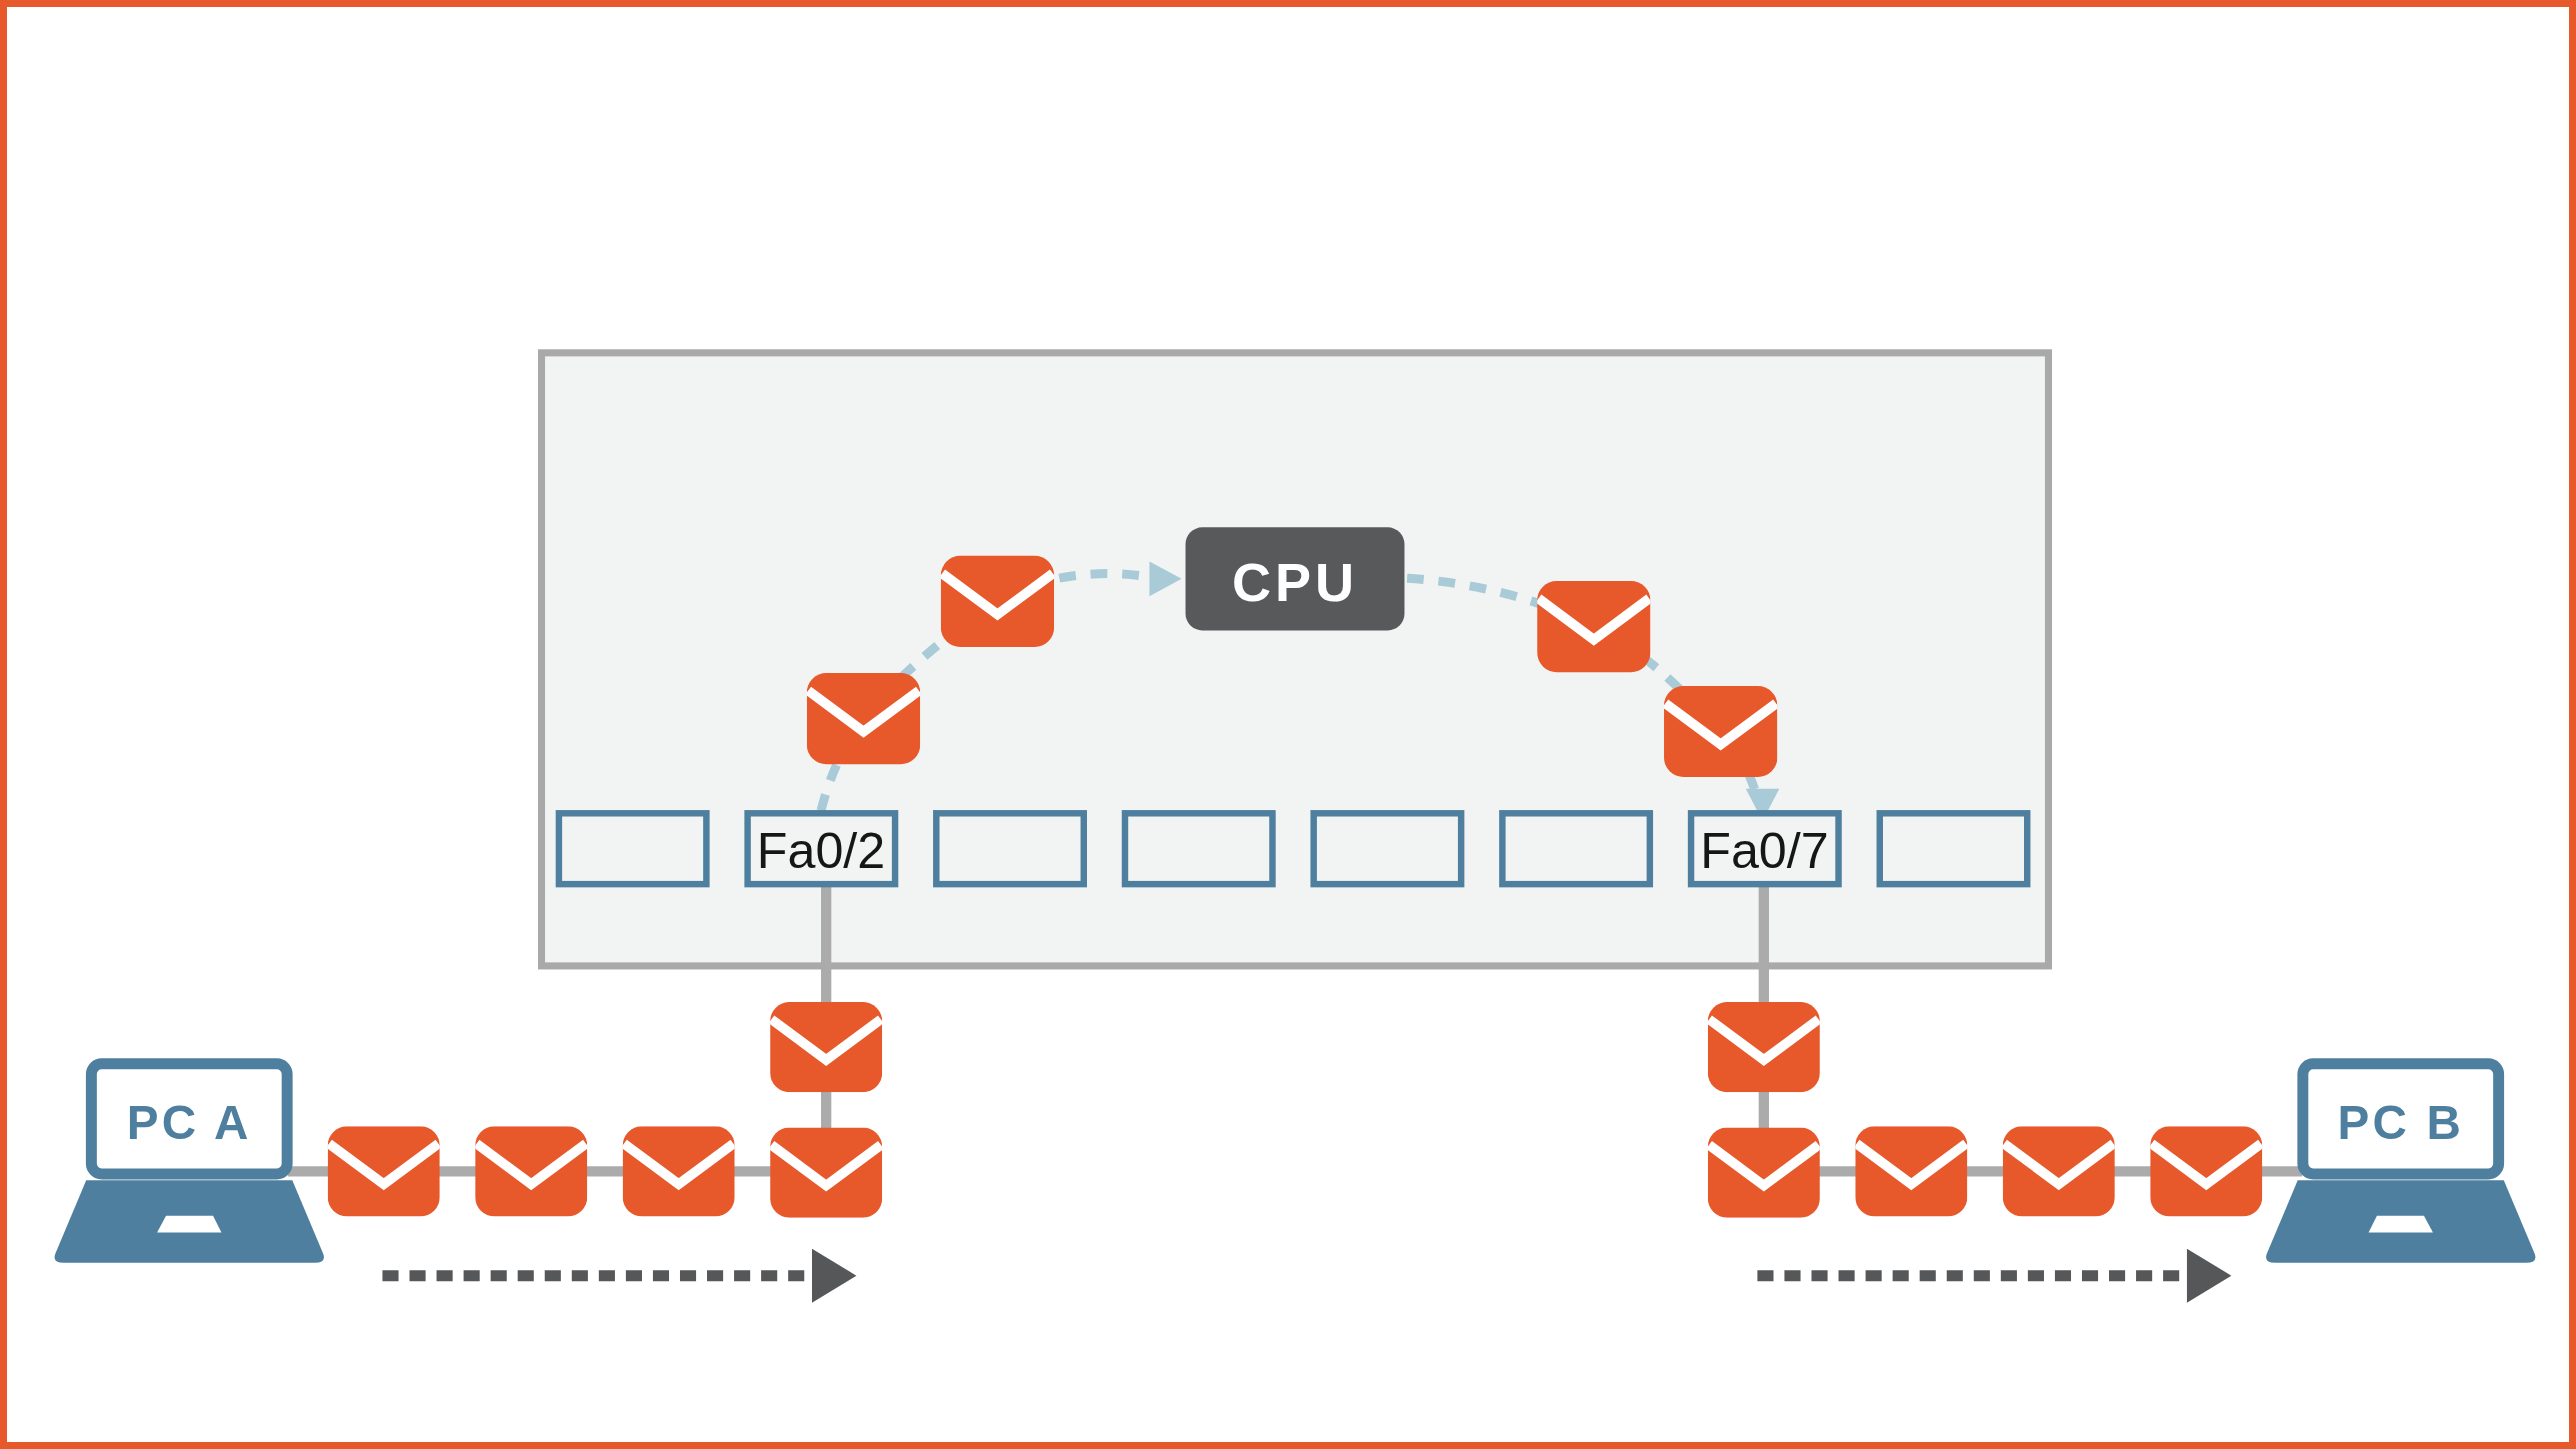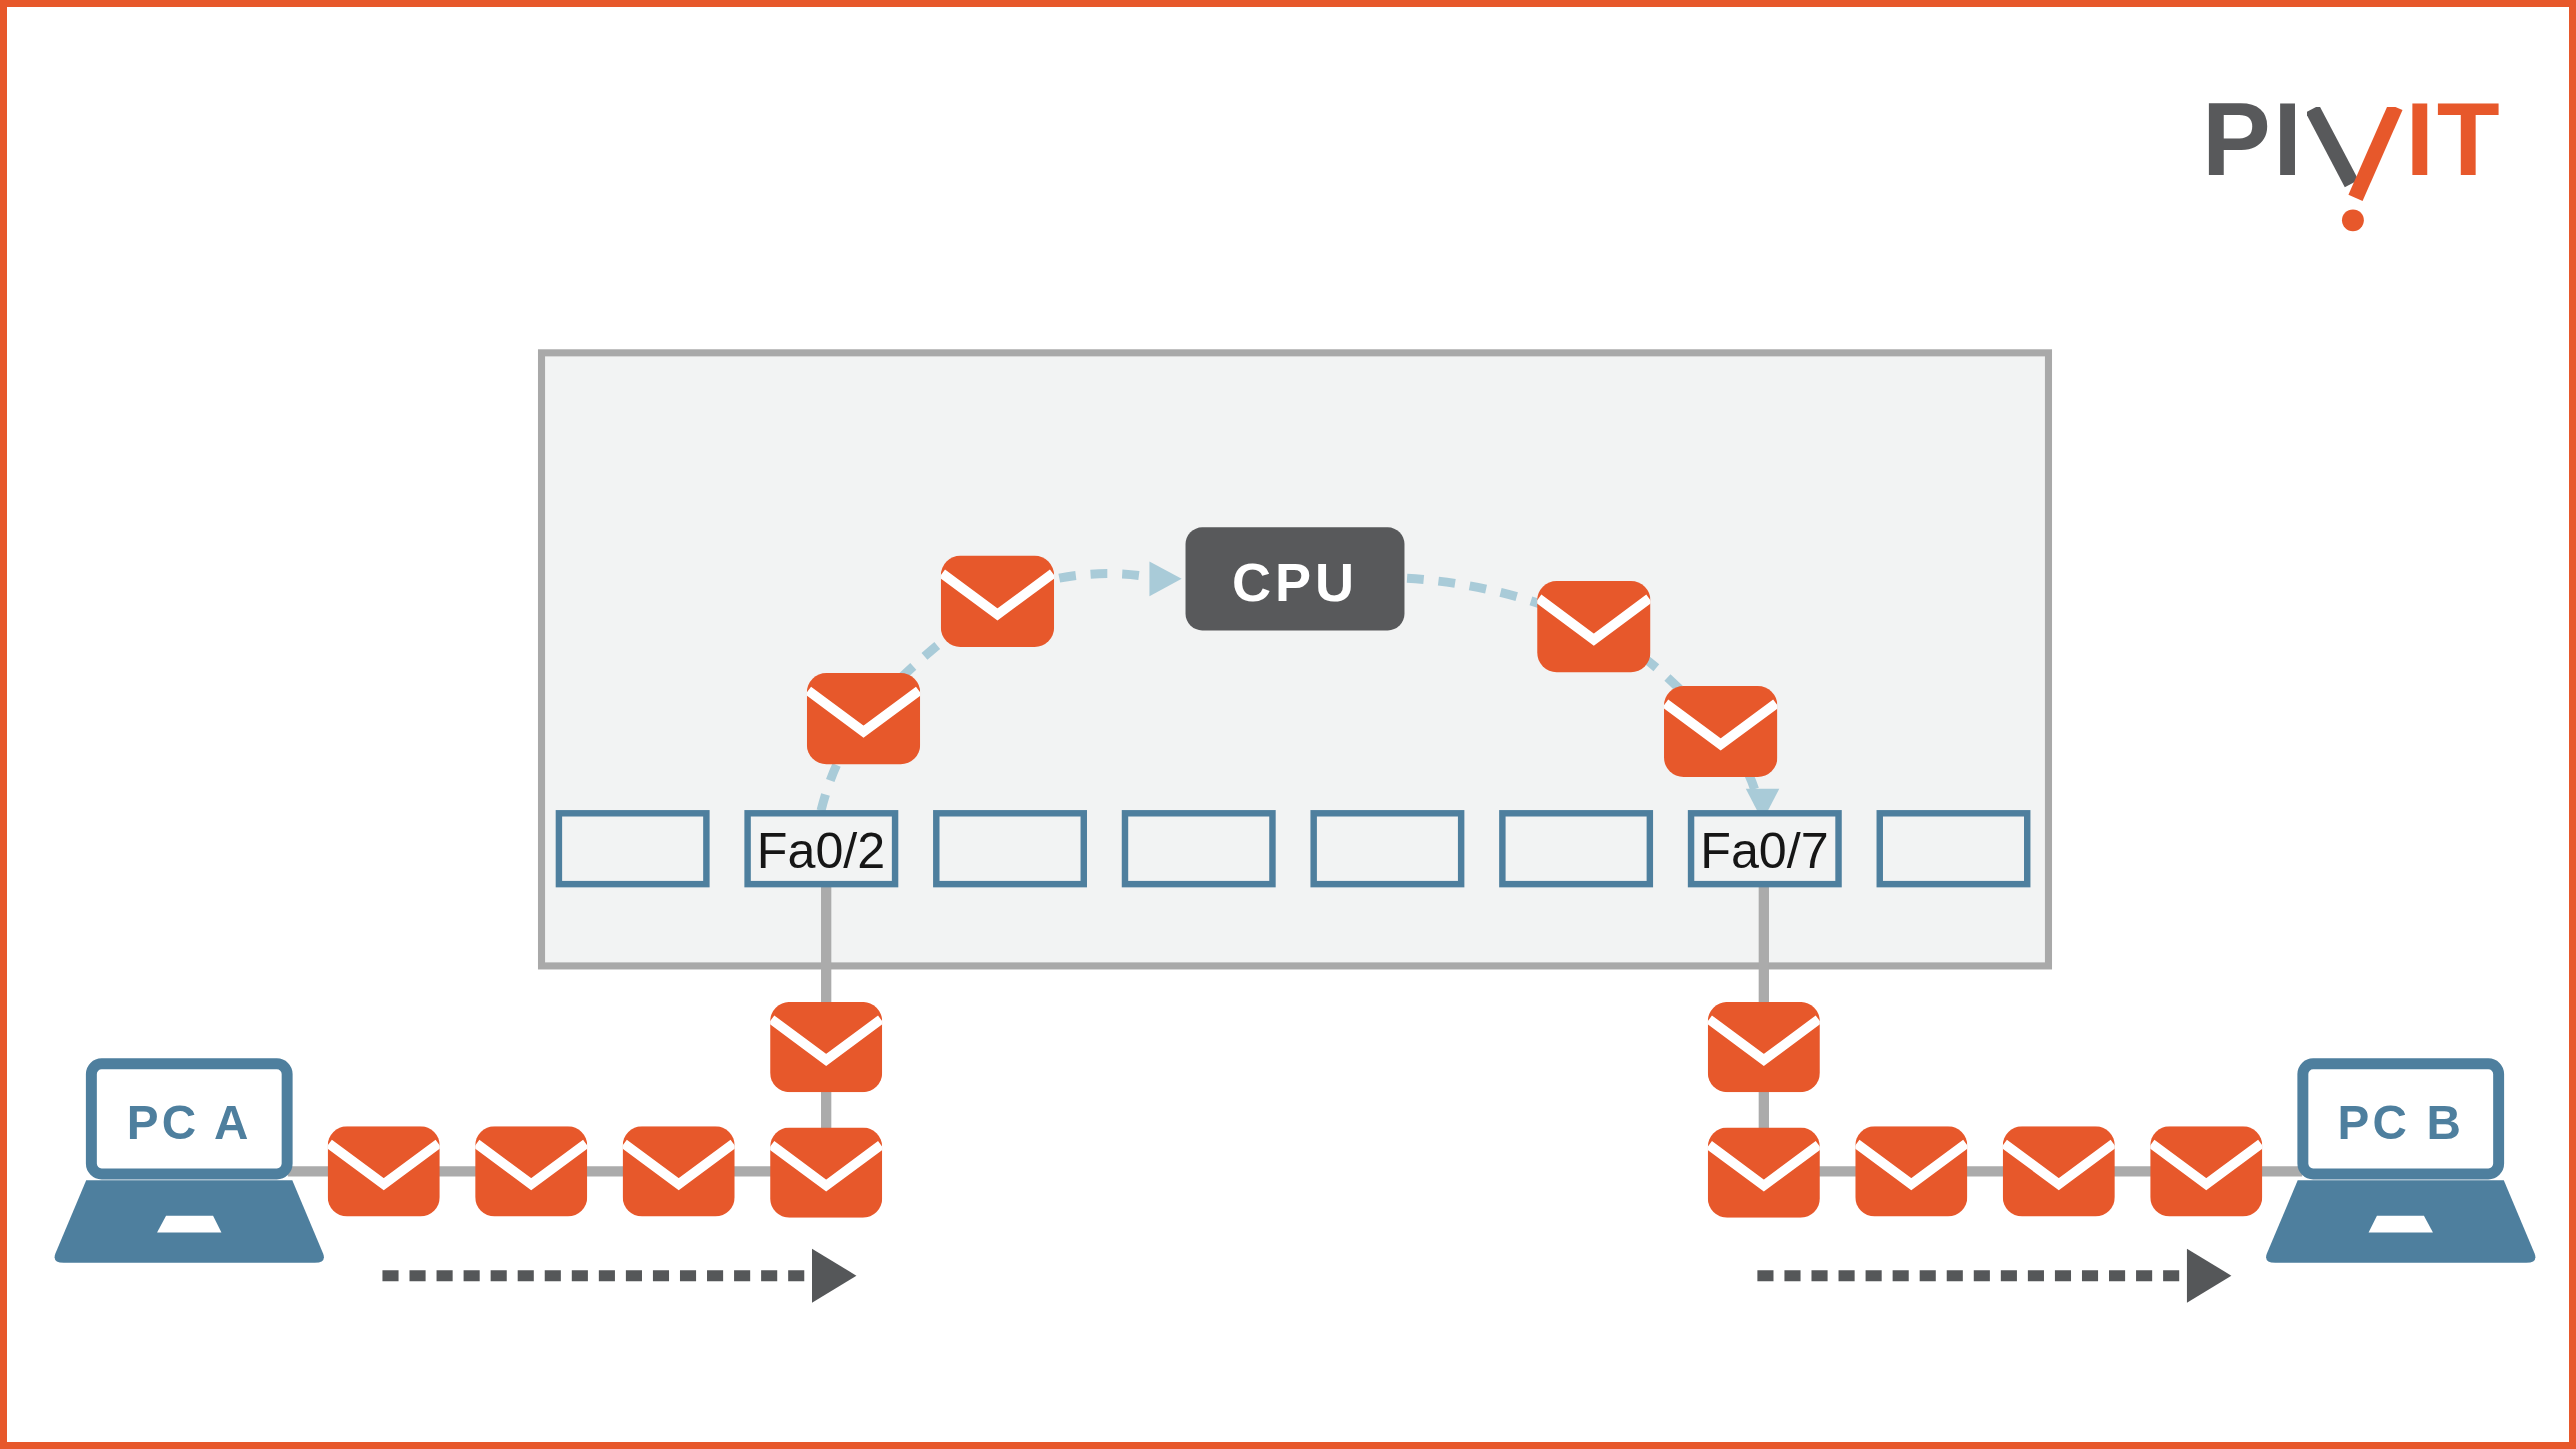--- a/index.html
+++ b/index.html
@@ -151,24 +151,15 @@
     <g>
       <line x1="583" y1="1970" x2="1248" y2="1970" stroke="#555759" stroke-width="17" stroke-dasharray="25 17"></line>
       <polygon points="1319,1970 1250,1928 1250,2012" fill="#555759"></polygon>
     </g>
     <g>
       <line x1="2718" y1="1970" x2="3383" y2="1970" stroke="#555759" stroke-width="17" stroke-dasharray="25 17"></line>
       <polygon points="3454,1970 3385,1928 3385,2012" fill="#555759"></polygon>
     </g>
   </svg>
 
-  <div class="logo">
-    <span>PI</span>
-    <svg class="vmark" width="97" height="132" viewBox="0 0 150 205">
-      <line x1="8" y1="3" x2="69" y2="119" stroke="#58595B" stroke-width="24"></line>
-      <line x1="137" y1="0" x2="75" y2="141" stroke="#E7582B" stroke-width="24"></line>
-      <circle cx="71" cy="176" r="17" fill="#E7582B"></circle>
-    </svg>
-    <span class="brand-orange">IT</span>
-  </div>
 
 </div>
 
 
 </body></html>

